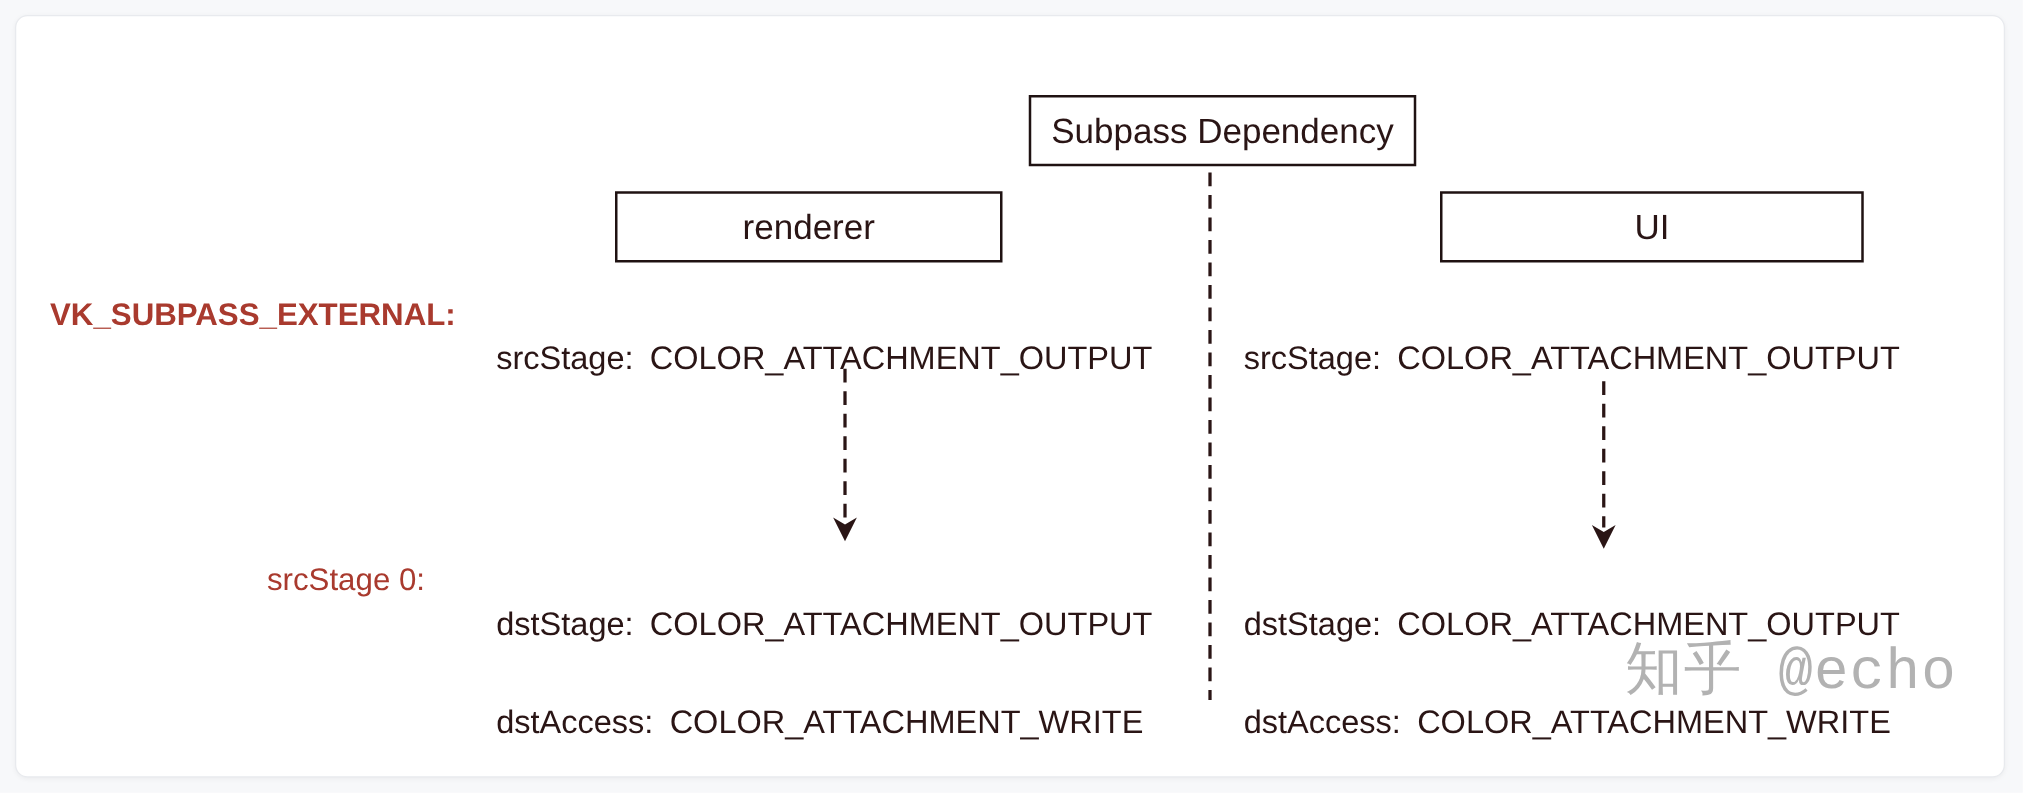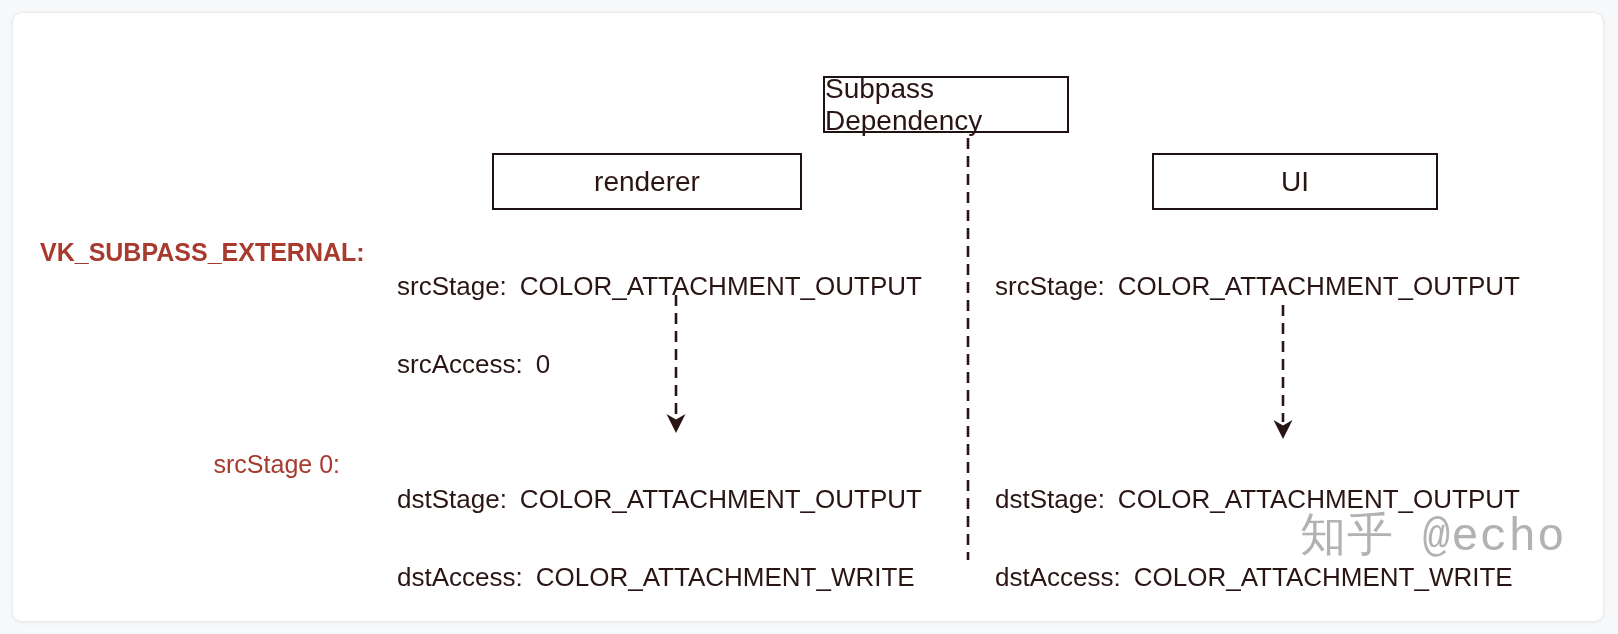--- a/index.html
+++ b/index.html
@@ -30,23 +30,23 @@
     box-shadow: 0 1px 4px rgba(0,0,0,0.05);
   }
   .node-box {
     position: absolute;
     display: flex; align-items: center; justify-content: center;
     background: var(--card-bg);
     border: 2px solid var(--border-dark);
     color: var(--text-dark);
     font-size: 28px;
   }
-  .box-title    { left: 823px;  top: 76px;  width: 246px; height: 57px; justify-content: center; }
+  .box-title    { left: 823px;  top: 76px;  width: 310px; height: 57px; justify-content: center; }
   .box-renderer { left: 492px;  top: 153px; width: 310px; height: 57px; }
-  .box-ui       { left: 1152px; top: 153px; width: 286px; height: 57px; }
+  .box-ui       { left: 1152px; top: 153px; width: 339px; height: 57px; }
   .row-label {
     position: absolute;
     color: var(--accent-red);
     font-size: 25px;
     text-align: right;
     line-height: 28px;
     white-space: nowrap;
   }
   .label-external { left: 40px; top: 238px; width: 312px; font-weight: bold; }
   .label-subpass0 { left: 40px; top: 450px; width: 300px; }
@@ -116,23 +116,20 @@
   <span>UI</span>
 </div>
 
 <div class="row-label label-external">VK_SUBPASS_EXTERNAL:</div>
 <div class="row-label label-subpass0">srcStage 0:</div>
 
 <div class="text-block blk-renderer-src">
   <div class="line">
     <span class="k">srcStage:</span><span class="v">COLOR_ATTACHMENT_OUTPUT</span>
   </div>
-  <div class="line">
-    <span class="k">srcAccess:</span><span class="v">0</span>
-  </div>
 </div>
 
 <div class="text-block blk-ui-src">
   <div class="line">
     <span class="k">srcStage:</span><span class="v">COLOR_ATTACHMENT_OUTPUT</span>
   </div>
 </div>
 
 <div class="text-block blk-renderer-dst">
   <div class="line">

